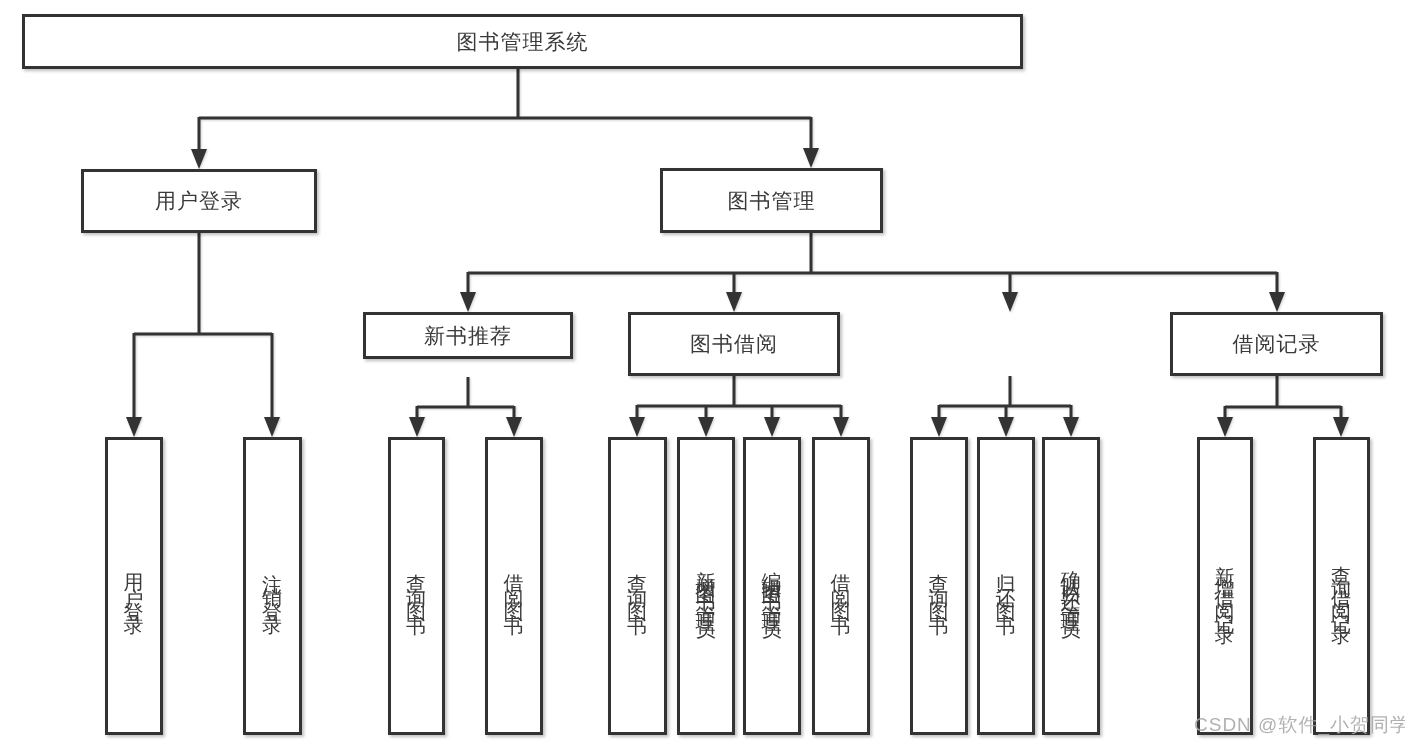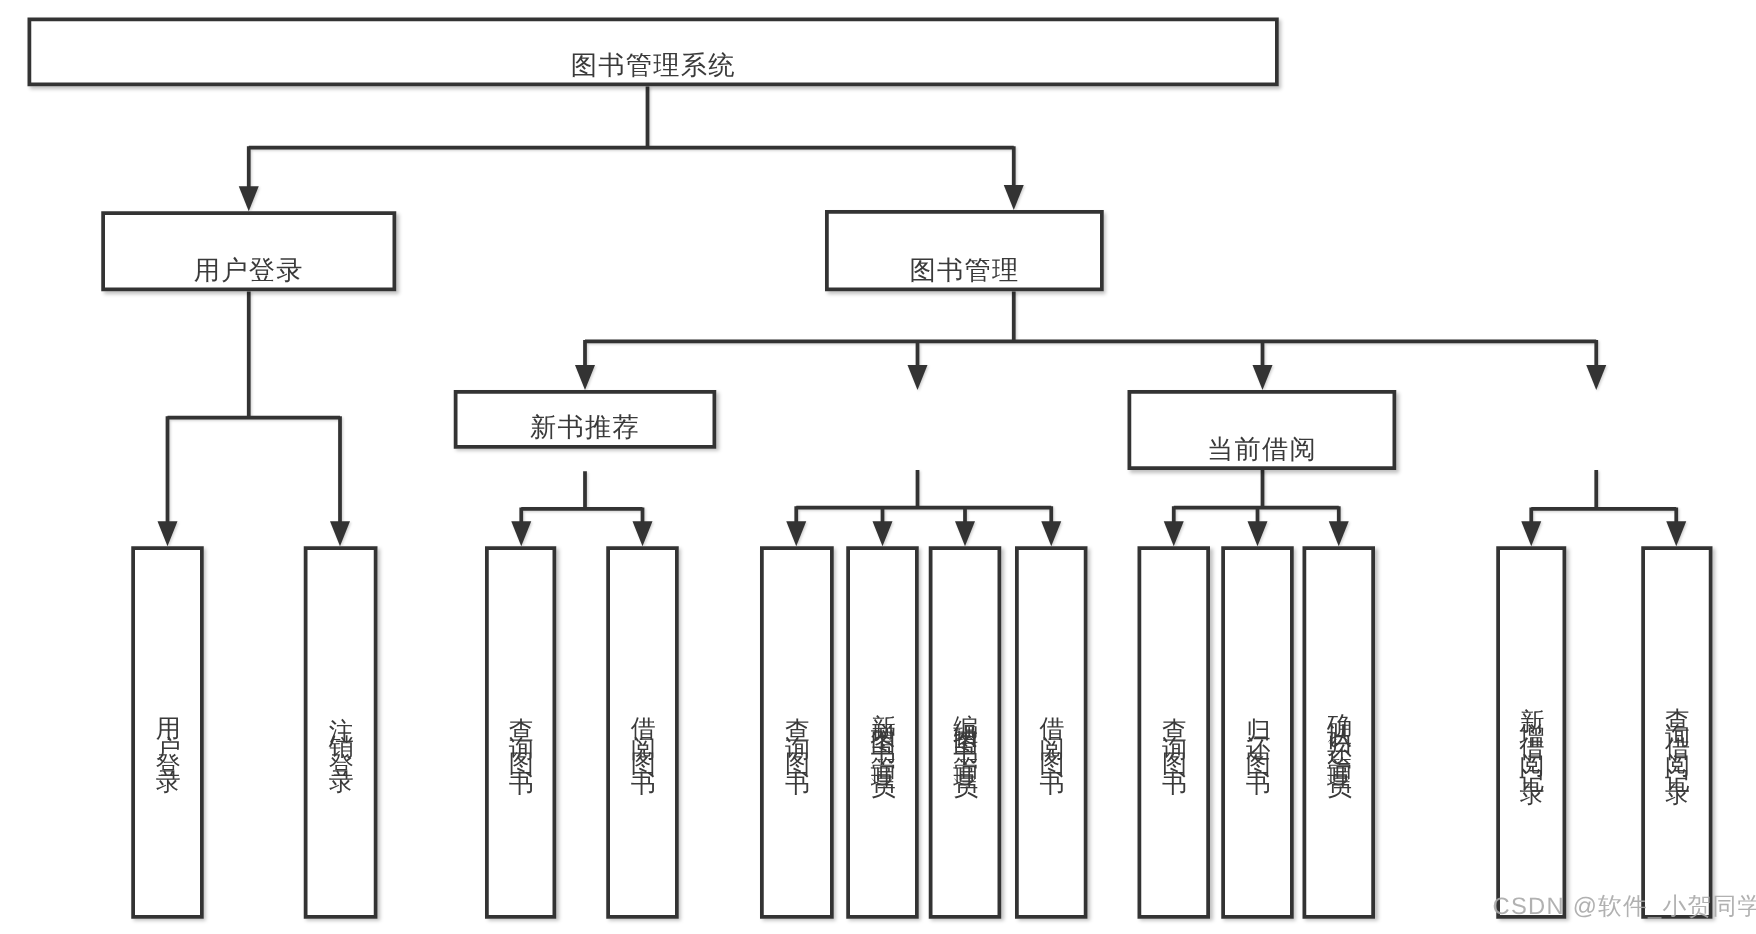--- a/index.html
+++ b/index.html
@@ -14,21 +14,21 @@
     position:absolute;left:0;top:0;width:1405px;height:747px;
     filter:drop-shadow(1px 1px 1px rgba(0,0,0,0.18));
   }
   .c-line{stroke:#333333;stroke-width:3;fill:none;}
   .c-head{fill:#333333;stroke:none;}
   .hbox{
     position:absolute;
     box-sizing:border-box;
     background:#ffffff;
     border:3px solid #333333;
-    display:flex;align-items:flex-end;justify-content:center;
+    display:flex;align-items:center;justify-content:center;
     font-size:21px;color:#3a3a3a;
     box-shadow:2px 2px 3px rgba(0,0,0,0.25);
     letter-spacing:1px;
   }
   .vbox{
     position:absolute;
     box-sizing:border-box;
     top:437px;height:298px;
     background:#ffffff;
     border:3px solid #333333;
@@ -117,22 +117,25 @@
   <div class="hbox" style="left:81px;top:169px;width:236px;height:64px;">
     <span>用户登录</span>
   </div>
   <div class="hbox" style="left:660px;top:168px;width:223px;height:65px;">
     <span>图书管理</span>
   </div>
 
   <div class="hbox" style="left:363px;top:312px;width:210px;height:47px;">
     <span>新书推荐</span>
   </div>
-  <div class="hbox" style="left:902px;top:312px;width:215px;height:64px;">
-    <span>当前借阅</span>
+  <div class="hbox" style="left:628px;top:312px;width:212px;height:64px;">
+    <span>图书借阅</span>
+  </div>
+  <div class="hbox" style="left:1170px;top:312px;width:213px;height:64px;">
+    <span>借阅记录</span>
   </div>
 
   <div class="vbox" style="left:105px;width:58px;">
     <span class="vlabel">用户登录</span>
   </div>
   <div class="vbox" style="left:243px;width:59px;">
     <span class="vlabel">注销登录</span>
   </div>
 
   <div class="vbox" style="left:388px;width:57px;">

